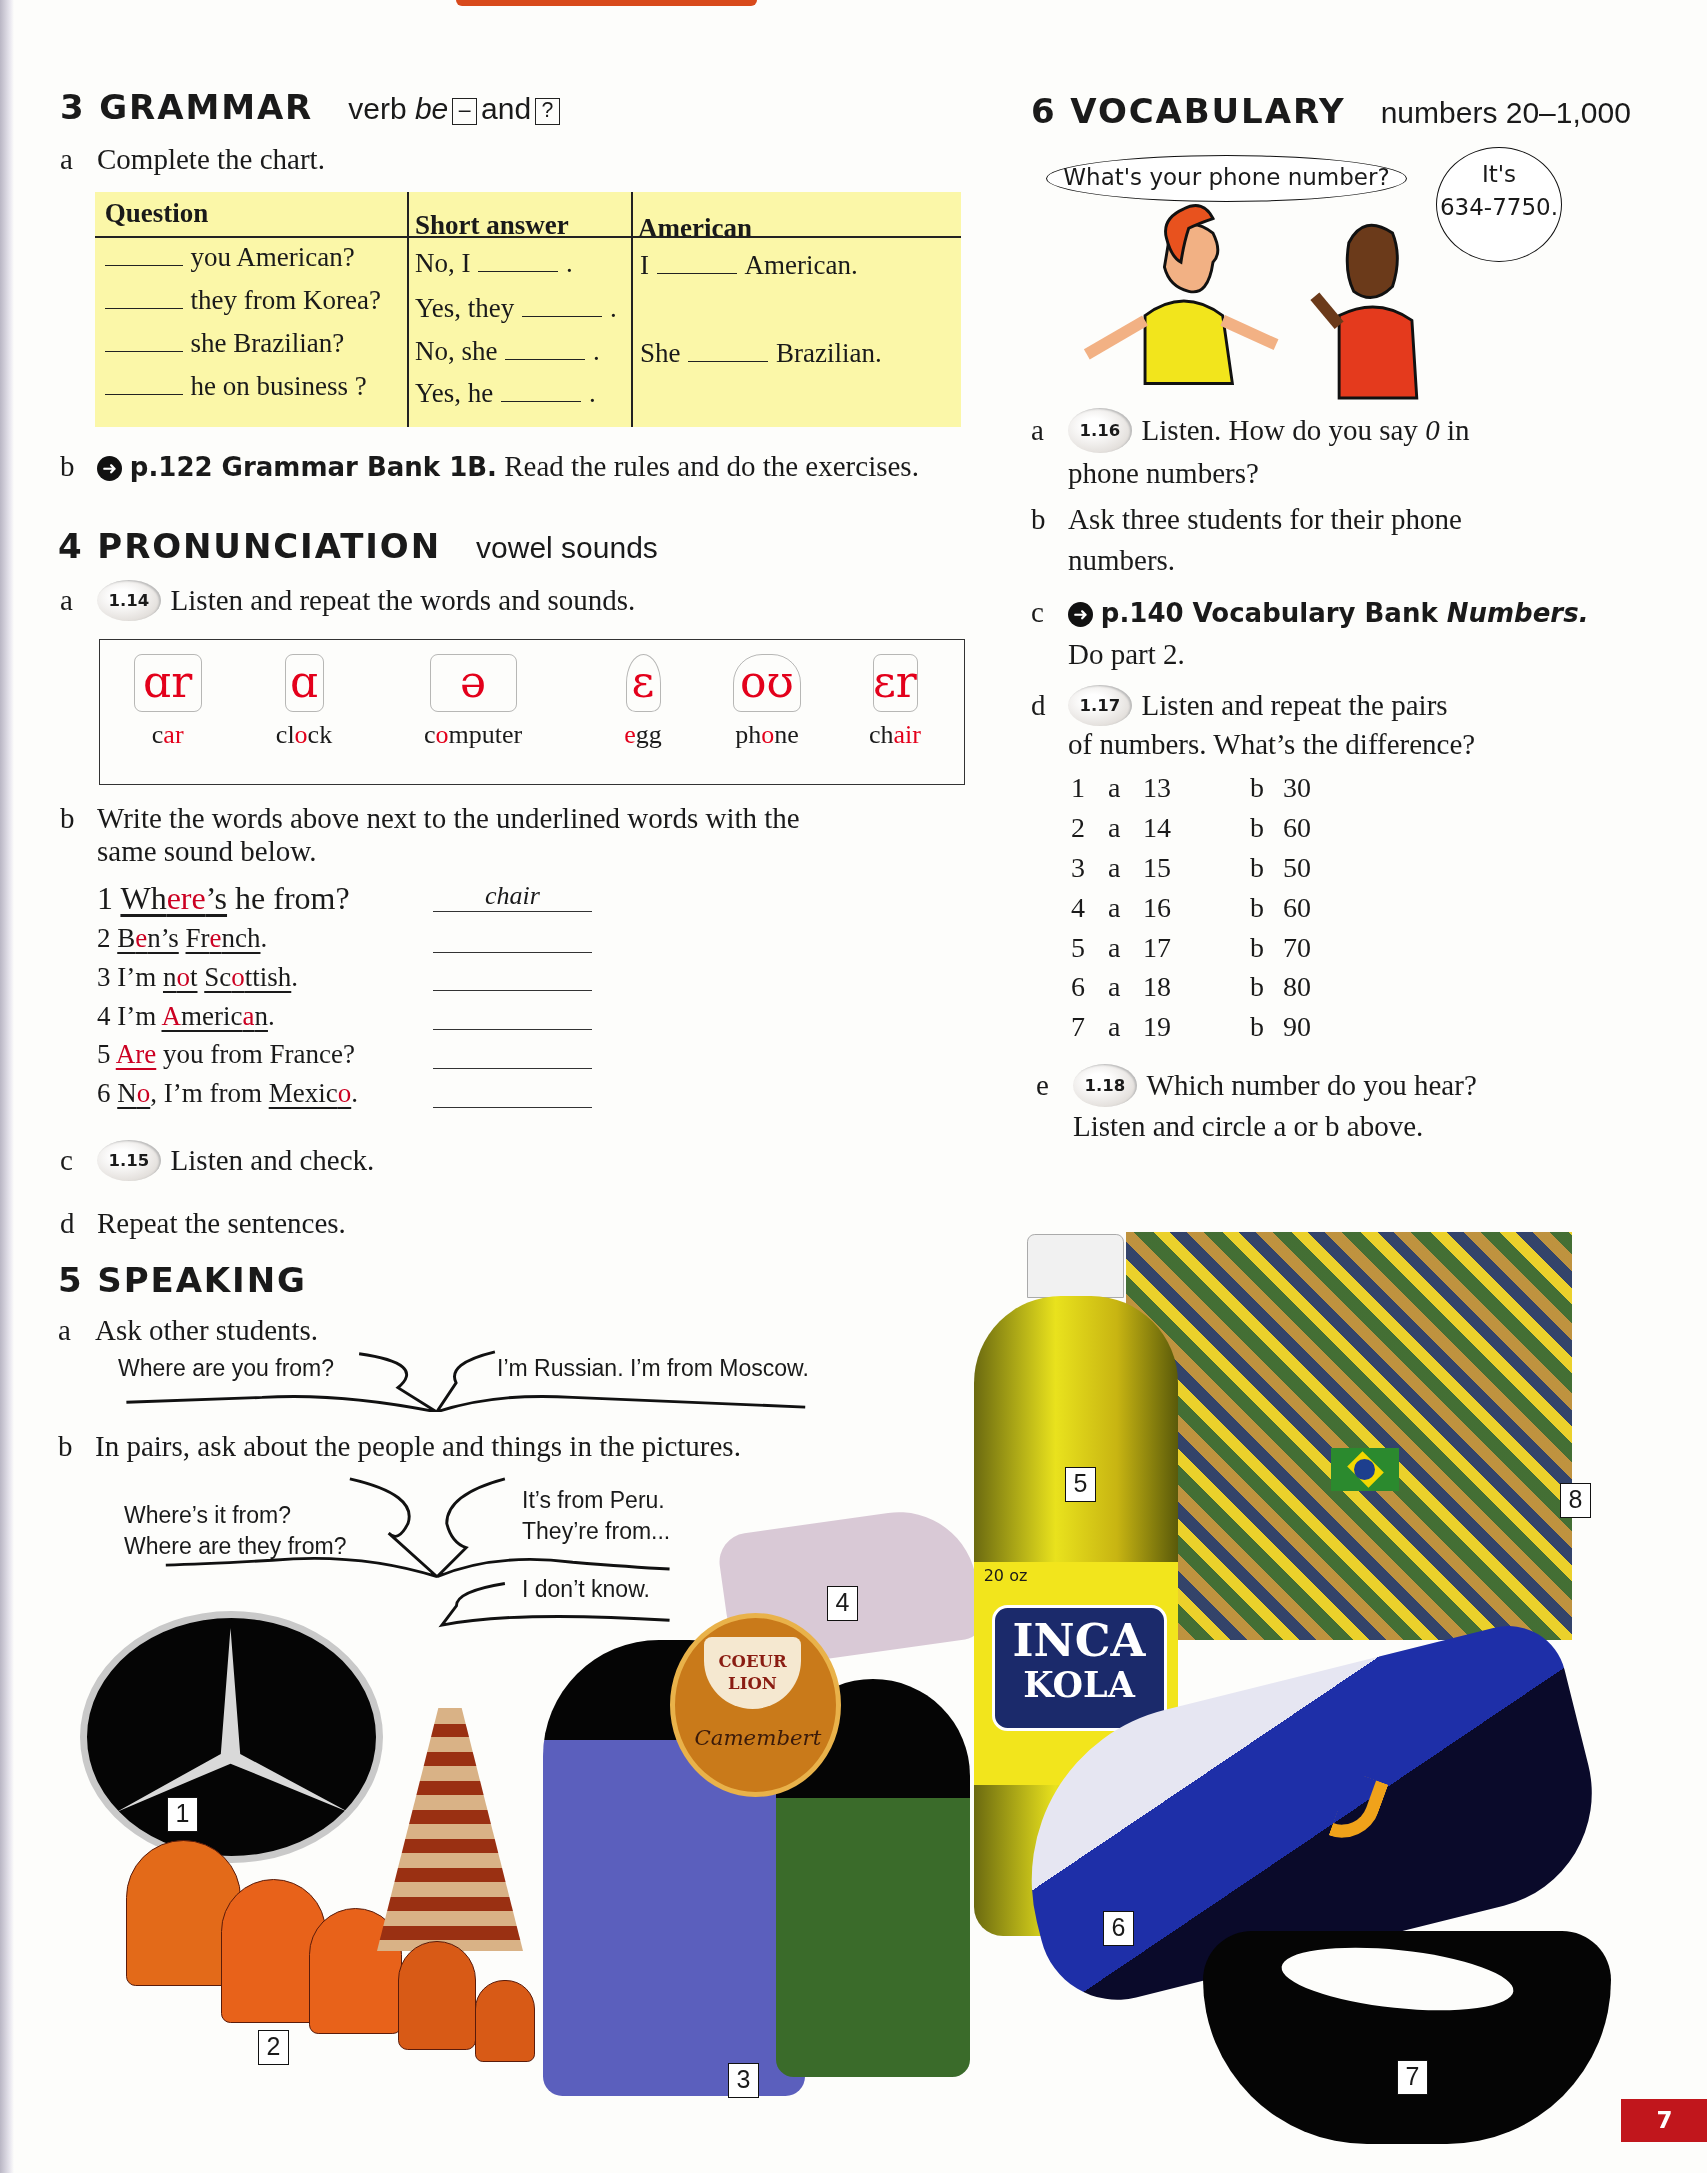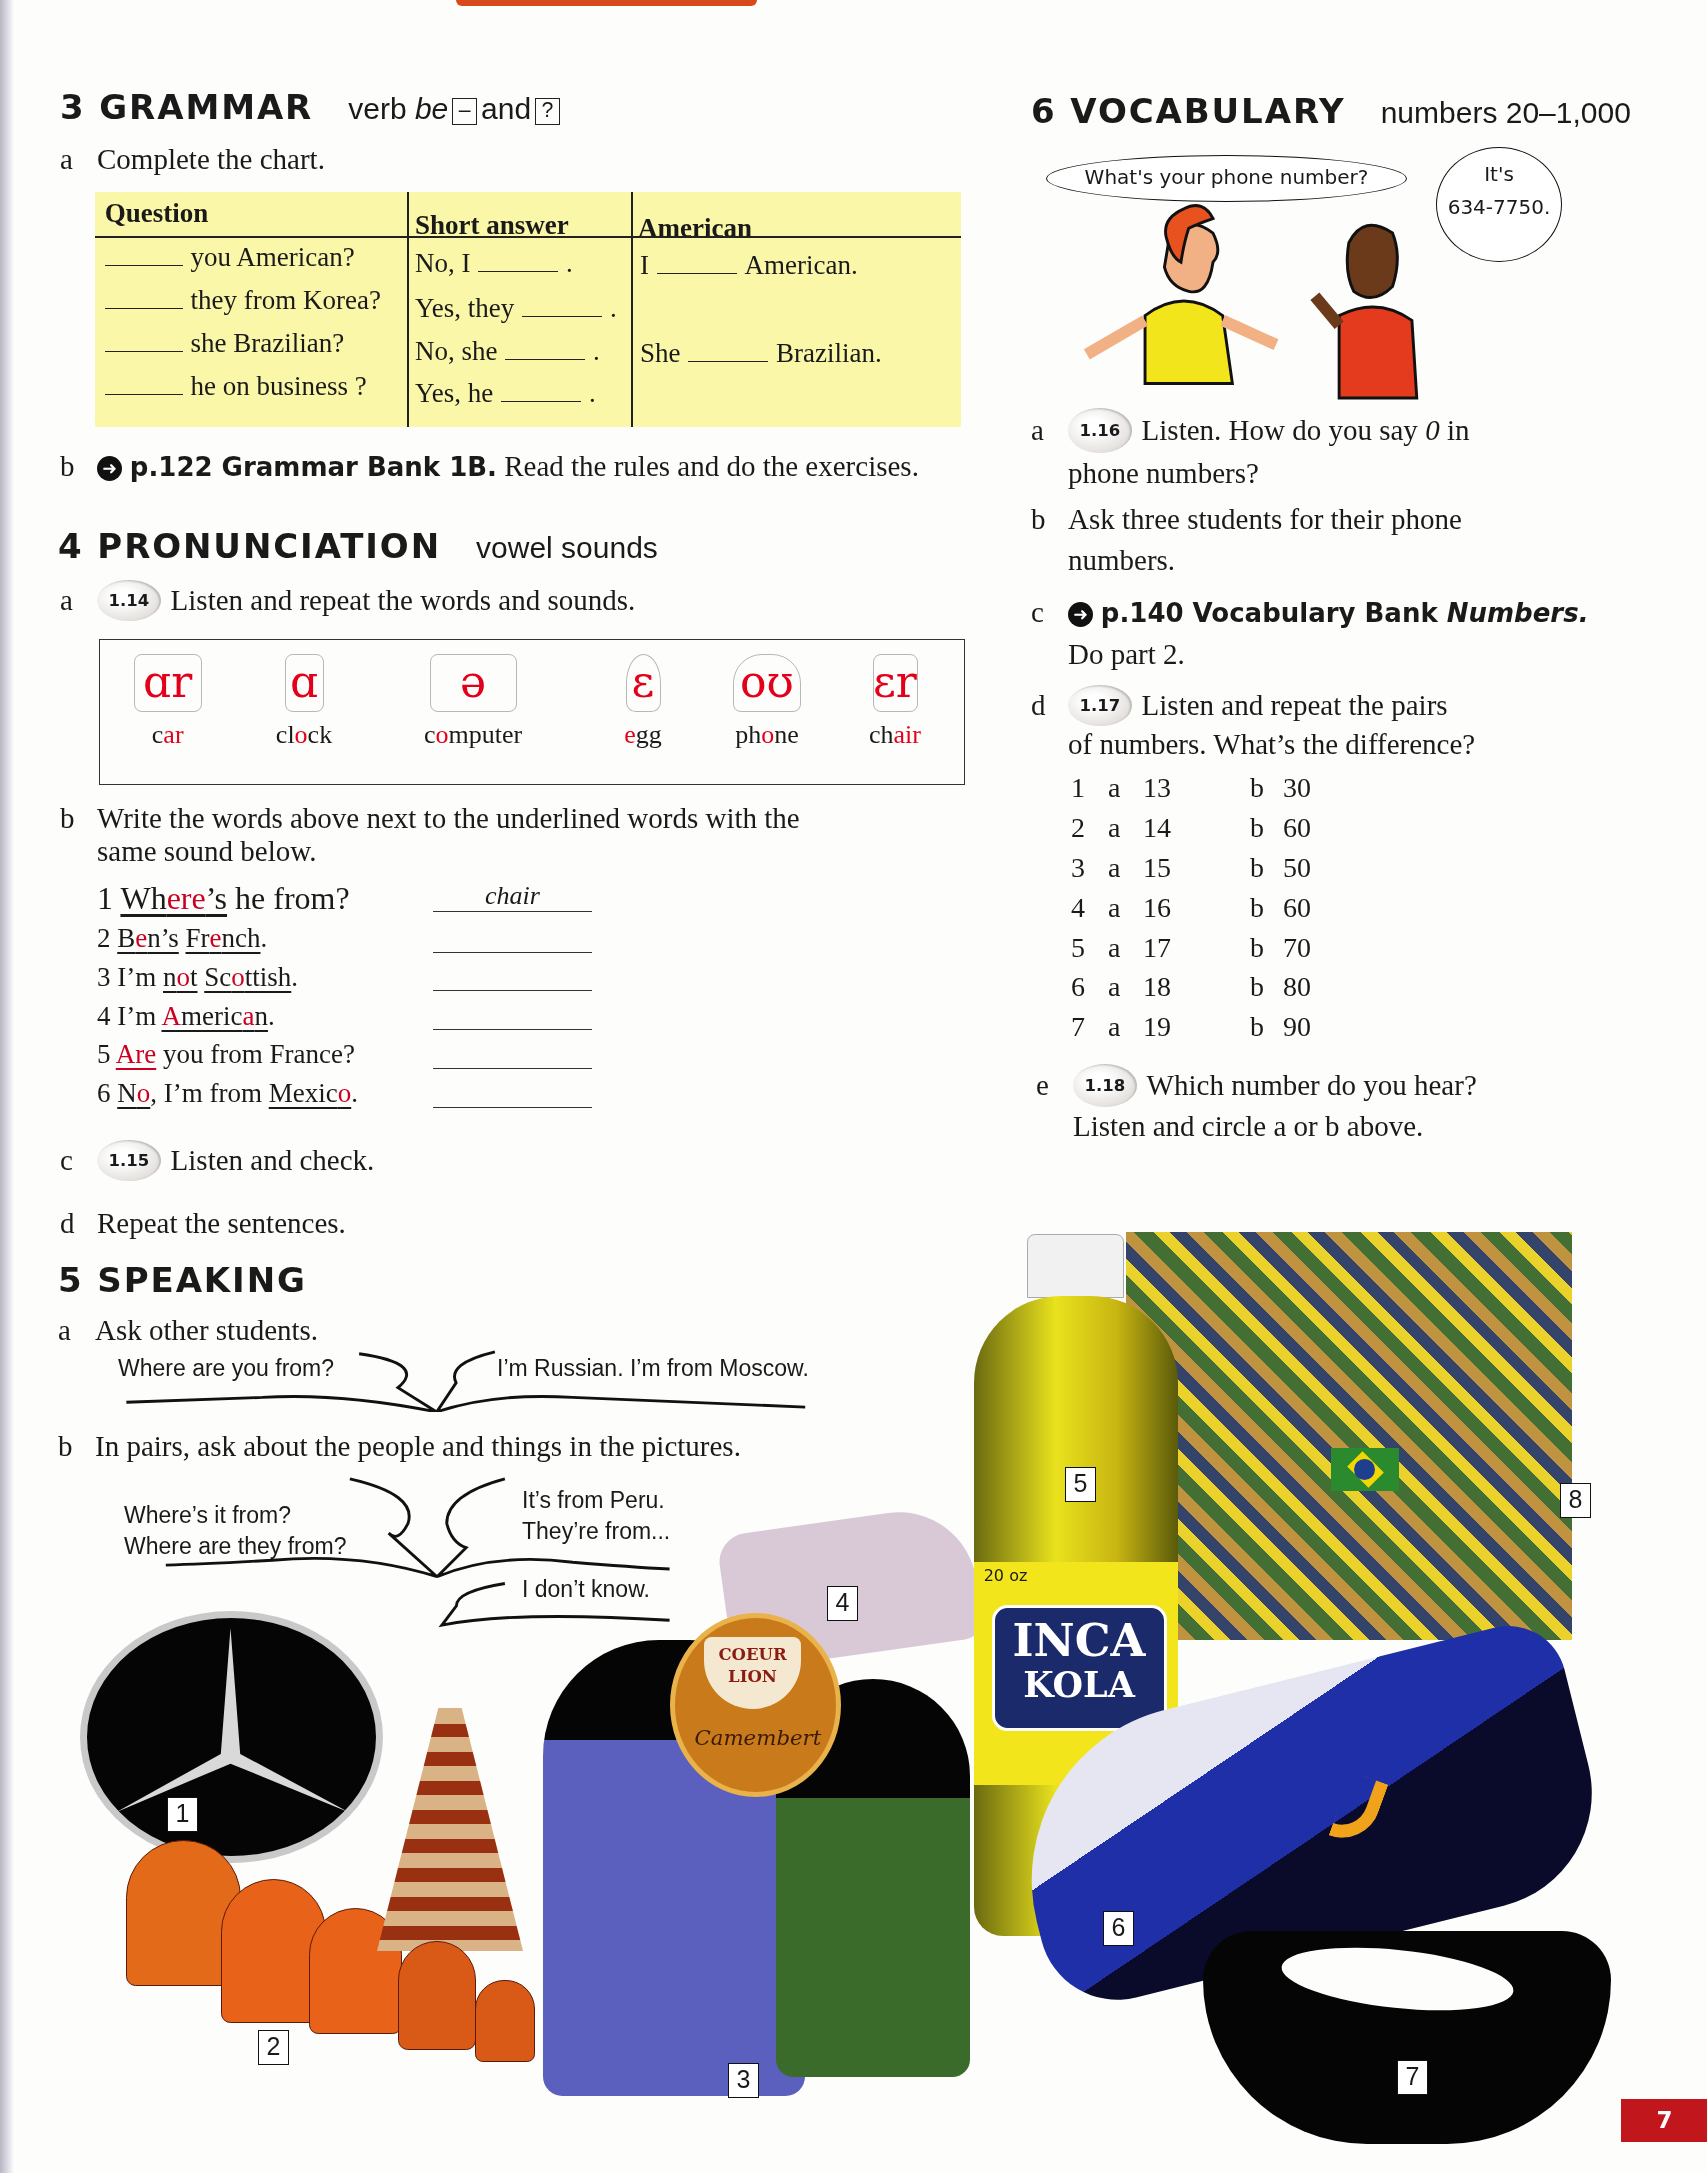--- a/index.html
+++ b/index.html
@@ -33,21 +33,21 @@
   .pword b { color: #e3001b; font-weight: normal; }
   .ul { text-decoration: underline; text-underline-offset: 4.9px; }
   .red { color: #cc0022; }
   .ans-line { position: absolute; width: 159px; border-bottom: 1.9px solid #333; text-align: center; font-style: italic; font-size: 26px; }
   .bubble-text { font-family: "Liberation Sans", sans-serif; font-size: 23px; white-space: nowrap; }
   .num-label { position: absolute; width: 31px; height: 35px; background: #fff; border: 1.9px solid #111; text-align: center; font-family: "Liberation Sans", sans-serif; font-size: 25px; line-height: 31px; }
   .nums-row { position: absolute; left: 1071px; font-size: 28px; white-space: nowrap; }
   .nums-row span { display: inline-block; }
   .page-num { position: absolute; left: 1621px; top: 2099px; width: 87px; height: 43px; background: #c1161c; color: #fff; font-family: "DejaVu Sans", sans-serif; font-weight: bold; font-size: 23px; text-align: center; line-height: 43px; }
   
-  .oval { position: absolute; border: 1.9px solid #111; border-radius: 50%; background: #fff; font-family: "DejaVu Sans", sans-serif; font-size: 20px; text-align: center; }
+  .oval { position: absolute; border: 1.9px solid #111; border-radius: 50%; background: #fff; font-family: "DejaVu Sans", sans-serif; font-size: 23px; text-align: center; }
 </style>
 </head>
 <body>
 
 <div class="edge-left"></div>
 <div class="edge-top"></div>
 
 <div class="abs sec-title" style="left:60px;top:87px;">
   <span>3</span>
   <span>GRAMMAR</span>
@@ -265,21 +265,21 @@
 <div class="abs" style="left:221px;top:1879px;width:105px;height:144px;background:#e8621a;border-radius:54px 54px 9.7px 9.7px;border:1.9px solid #5a1b0a;"></div>
 <div class="abs" style="left:309px;top:1908px;width:93px;height:126px;background:#e8621a;border-radius:49px 49px 9.7px 9.7px;border:1.9px solid #5a1b0a;"></div>
 <div class="abs" style="left:377px;top:1708px;width:146px;height:243px;background:repeating-linear-gradient(180deg,#d9b286 0 15.5px,#9a3012 15.5px 29px);clip-path:polygon(42% 0,58% 0,100% 100%,0 100%);"></div>
 <div class="abs" style="left:398px;top:1941px;width:78px;height:109px;background:#d85a16;border-radius:39px 39px 9.7px 9.7px;border:1.9px solid #5a1b0a;"></div>
 <div class="abs" style="left:475px;top:1980px;width:60px;height:82px;background:#d85a16;border-radius:29px 29px 7.8px 7.8px;border:1.9px solid #5a1b0a;"></div>
 
 <div class="abs" style="left:543px;top:1640px;width:262px;height:456px;background:linear-gradient(180deg,#050505 0 22%,#5b5fbd 22% 100%);border-radius:116px 116px 19.4px 19.4px;"></div>
 <div class="abs" style="left:776px;top:1679px;width:194px;height:398px;background:linear-gradient(180deg,#050505 0 30%,#3a6b2a 30% 100%);border-radius:107px 107px 19.4px 19.4px;"></div>
 
 <div class="abs" style="left:670px;top:1613px;width:171px;height:184px;border-radius:50%;background:#c97a1a;border:5.8px solid #e9b24a;">
-  <div style="position:absolute;left:29px;top:19.4px;width:97px;height:72px;background:#f5e8d0;border-radius:7.8px 7.8px 49px 49px;color:#8a1c12;font-family:'DejaVu Serif',serif;font-weight:bold;font-size:16.5px;text-align:center;padding-top:7px;line-height:21.3px;">
+  <div style="position:absolute;left:29px;top:19.4px;width:97px;height:72px;background:#f5e8d0;border-radius:7.8px 7.8px 49px 49px;color:#8a1c12;font-family:'DejaVu Serif',serif;font-weight:bold;font-size:16.5px;text-align:center;padding-top:14px;line-height:21.3px;">
     <div>COEUR</div>
       <div>LION</div>
   </div>
   <div style="position:absolute;left:19.4px;top:107px;font-family:'DejaVu Serif',serif;font-style:italic;font-size:21.3px;color:#3a1a0a;">Camembert</div>
 </div>
 
 <div class="abs" style="left:1019px;top:1679px;width:573px;height:272px;background:linear-gradient(160deg,#e6e6f2 0 30%,#1e2fa8 30% 55%,#0a0a2a 55%);border-radius:175px 58px 116px 78px;transform:rotate(-14deg);"></div>
 <div class="abs" style="left:1339px;top:1776px;width:39px;height:68px;border-right:13.6px solid #f0a21a;border-bottom:13.6px solid #f0a21a;border-radius:0 0 39px 0;transform:rotate(20deg);"></div>
 <div class="abs" style="left:1203px;top:1931px;width:408px;height:213px;background:#050505;border-radius:58px 58px 194px 194px;">
   <div style="position:absolute;left:78px;top:19.4px;width:233px;height:58px;background:#fdfdfb;border-radius:50%;transform:rotate(6deg);"></div>

